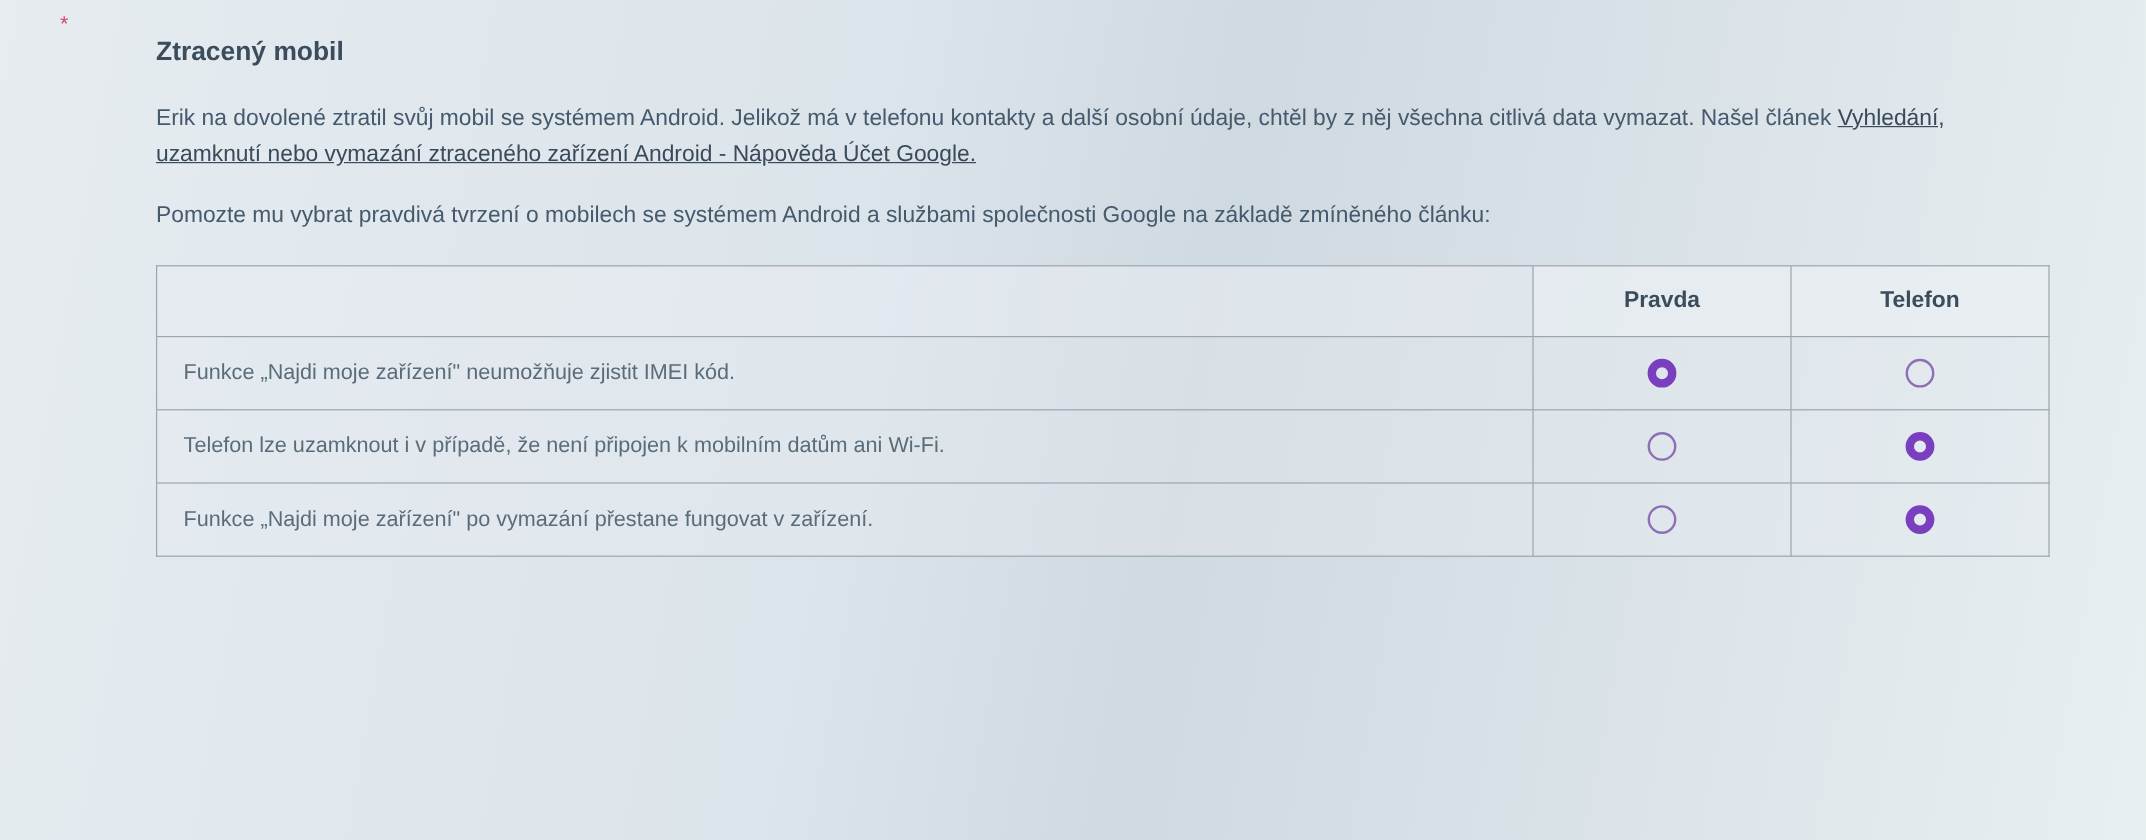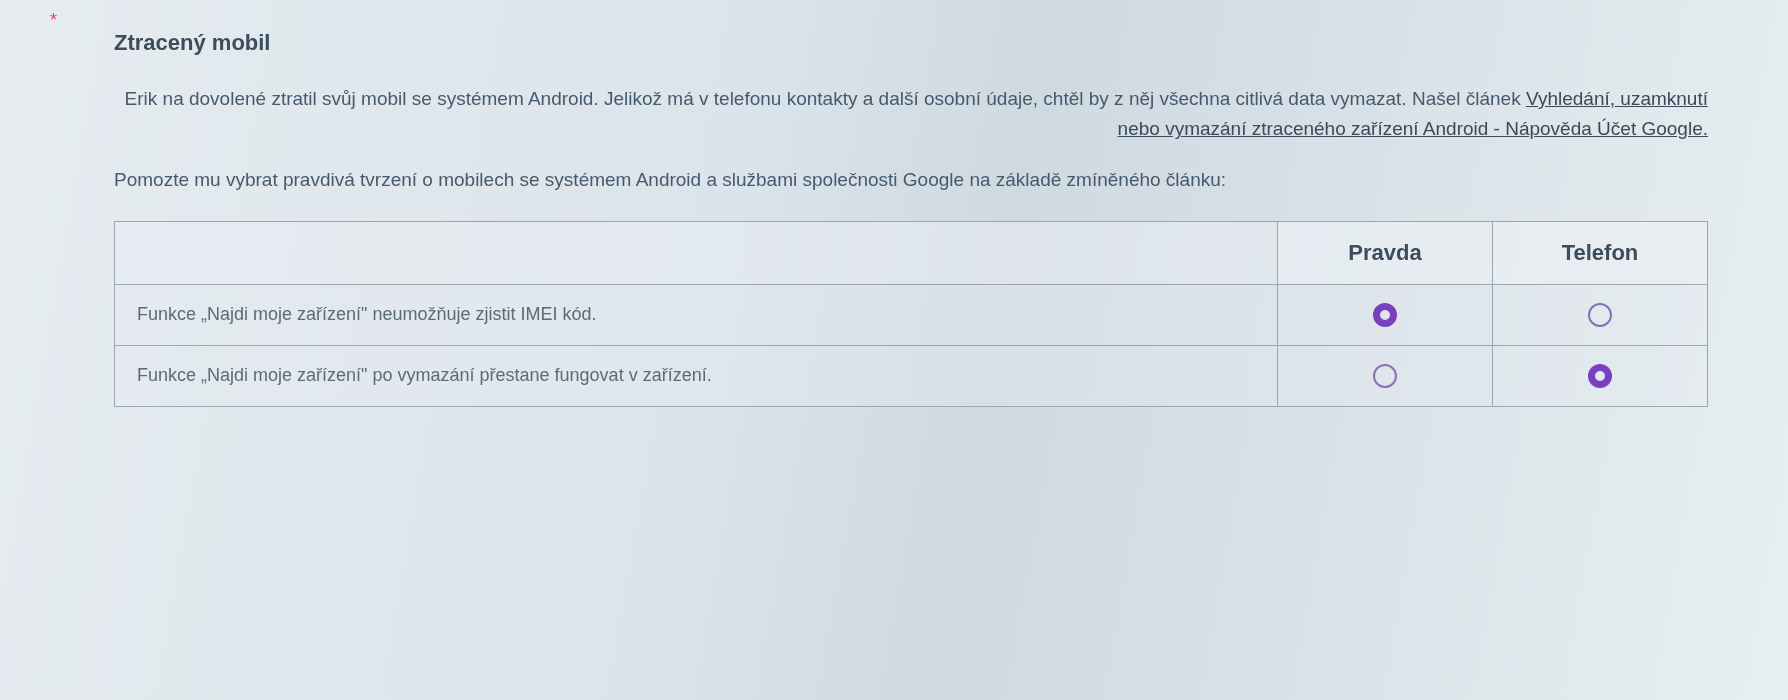--- a/index.html
+++ b/index.html
@@ -18,35 +18,34 @@
     background: linear-gradient(100deg, #e6ecf0 0%, #dbe4ea 40%, #cfd9e0 55%, #d7e0e6 70%, #e8eff2 100%);
   }
   .asterisk {
     position: absolute;
     top: 10px;
     left: 50px;
     color: #d46;
     font-size: 18px;
   }
   .content {
-    margin-left: 54px;
+    margin-left: 70px;
     padding-right: 40px;
   }
   h2.title {
     font-size: 22px;
     font-weight: 700;
     color: #3b4c5c;
     margin: 10px 0 28px 0;
   }
   p.intro {
     font-size: 19px;
     line-height: 1.6;
     color: #455a6e;
     margin: 0 0 24px 0;
-    text-align: right;
   }
   a.article-link {
     color: #3a4a5a;
     text-decoration: underline;
   }
   p.instruct {
     font-size: 19px;
     color: #455a6e;
     margin: 0 0 30px 0;
   }
@@ -58,21 +57,21 @@
   table.tf th, table.tf td {
     border: 1px solid #9aa6b0;
     padding: 18px 22px;
     font-size: 18px;
     color: #5a6c7a;
   }
   table.tf th {
     font-weight: 700;
     background: rgba(235,240,244,0.6);
     color: #3b4c5c;
-    font-size: 22px;
+    font-size: 19px;
   }
   table.tf th.blank {
     background: rgba(235,240,244,0.3);
   }
   .col-choice {
     width: 170px;
     text-align: center;
   }
   td.stmt {
     color: #6b7b89;
@@ -117,20 +116,25 @@
           <th class="col-choice">Telefon</th>
         </tr>
       </thead>
       <tbody id="tf-body">
           <tr>
             <td class="stmt">Funkce „Najdi moje zařízení" neumožňuje zjistit IMEI kód.</td>
             <td class="choice col-choice"><span class="radio selected"></span></td>
             <td class="choice col-choice"><span class="radio"></span></td>
           </tr>
           <tr>
+            <td class="stmt">Telefon lze uzamknout i v případě, že není připojen k mobilním datům ani Wi-Fi.</td>
+            <td class="choice col-choice"><span class="radio"></span></td>
+            <td class="choice col-choice"><span class="radio selected"></span></td>
+          </tr>
+          <tr>
             <td class="stmt">Funkce „Najdi moje zařízení" po vymazání přestane fungovat v zařízení.</td>
             <td class="choice col-choice"><span class="radio"></span></td>
             <td class="choice col-choice"><span class="radio selected"></span></td>
           </tr>
         </tbody>
     </table>
   </div>
 </div>
 
 </body></html>

